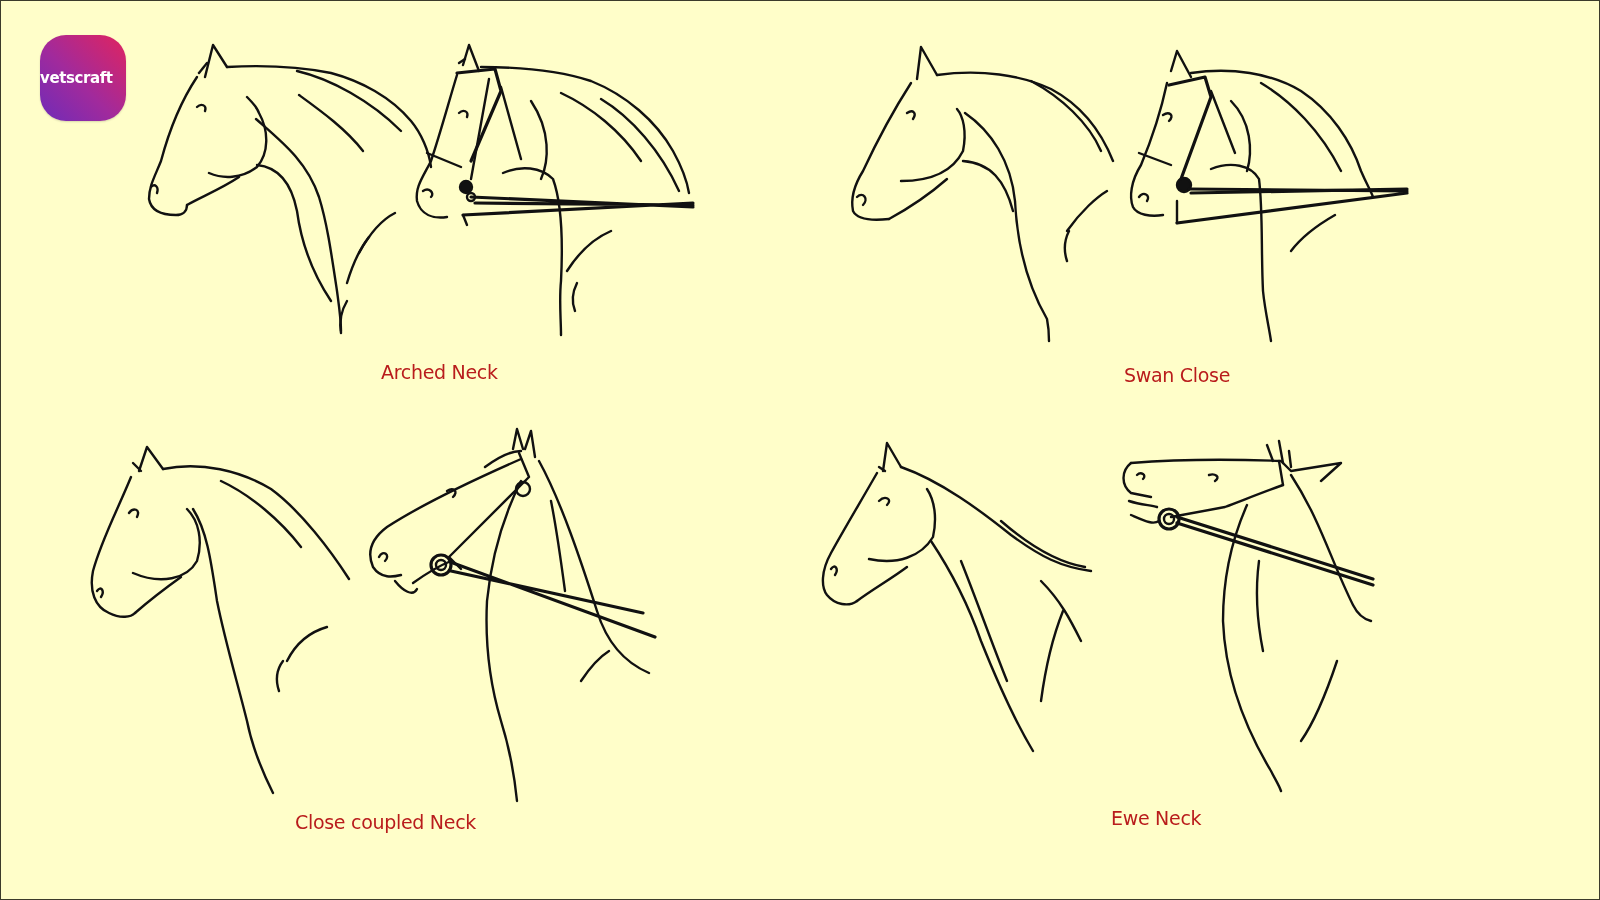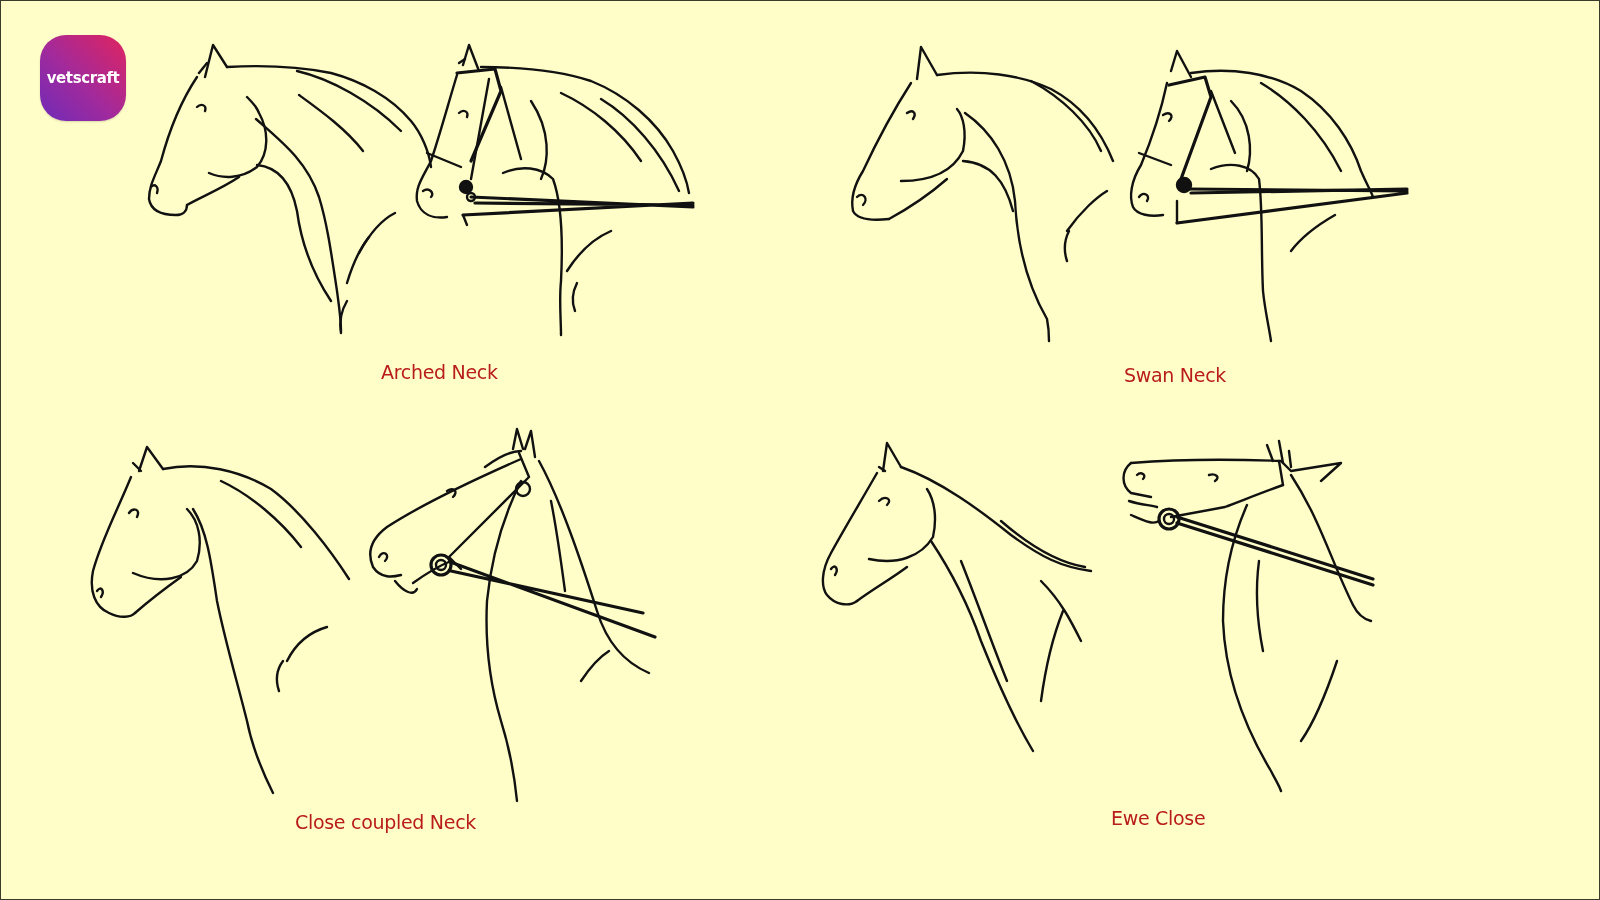--- a/index.html
+++ b/index.html
@@ -13,21 +13,21 @@
     width: 1598px; height: 898px;
     border: 1px solid #3b3b2b;
     background: #fffec9;
     overflow: hidden;
   }
   .logo {
     position: absolute; left: 39px; top: 34px;
     width: 86px; height: 86px;
     border-radius: 26px;
     background: linear-gradient(45deg, #6f2bb8 0%, #a12a9c 45%, #e0245f 100%);
-    display: flex; align-items: center; justify-content: center;
+    display: flex; align-items: center; justify-content: flex-start;
     box-shadow: 0 1px 2px rgba(0,0,0,0.15);
   }
   .logo span {
     color: #fff; font-weight: bold; font-size: 15px; letter-spacing: -0.4px;
     font-family: "DejaVu Sans", sans-serif;
   }
   .label {
     position: absolute;
     color: #b91c1c;
     font-size: 19px;
@@ -191,17 +191,17 @@
       <circle cx="1168" cy="518" r="5"></circle>
       <path d="M1176,522 L1372,584 M1176,516 L1372,578" class="thick"></path>
       <path d="M1290,474 C1320,520 1330,560 1352,604 C1356,612 1362,618 1370,620"></path>
       <path d="M1246,504 C1230,540 1222,580 1222,620 C1224,670 1240,720 1270,770 C1274,778 1278,784 1280,790"></path>
       <path d="M1258,560 C1254,590 1256,620 1262,650"></path>
       <path d="M1336,660 C1326,690 1314,720 1300,740"></path>
     </g>
   </svg>
 
   <div class="label" style="left:380px; top:360px;">Arched Neck</div>
-  <div class="label" style="left:1123px; top:363px;">Swan Neck</div>
+  <div class="label" style="left:1123px; top:363px;">Swan Close</div>
   <div class="label" style="left:286px; top:810px;margin-left:8px;">Close coupled Neck</div>
-  <div class="label" style="left:1110px; top:806px;">Ewe Close</div>
+  <div class="label" style="left:1110px; top:806px;">Ewe Neck</div>
 
 </div>
 
 </body></html>

